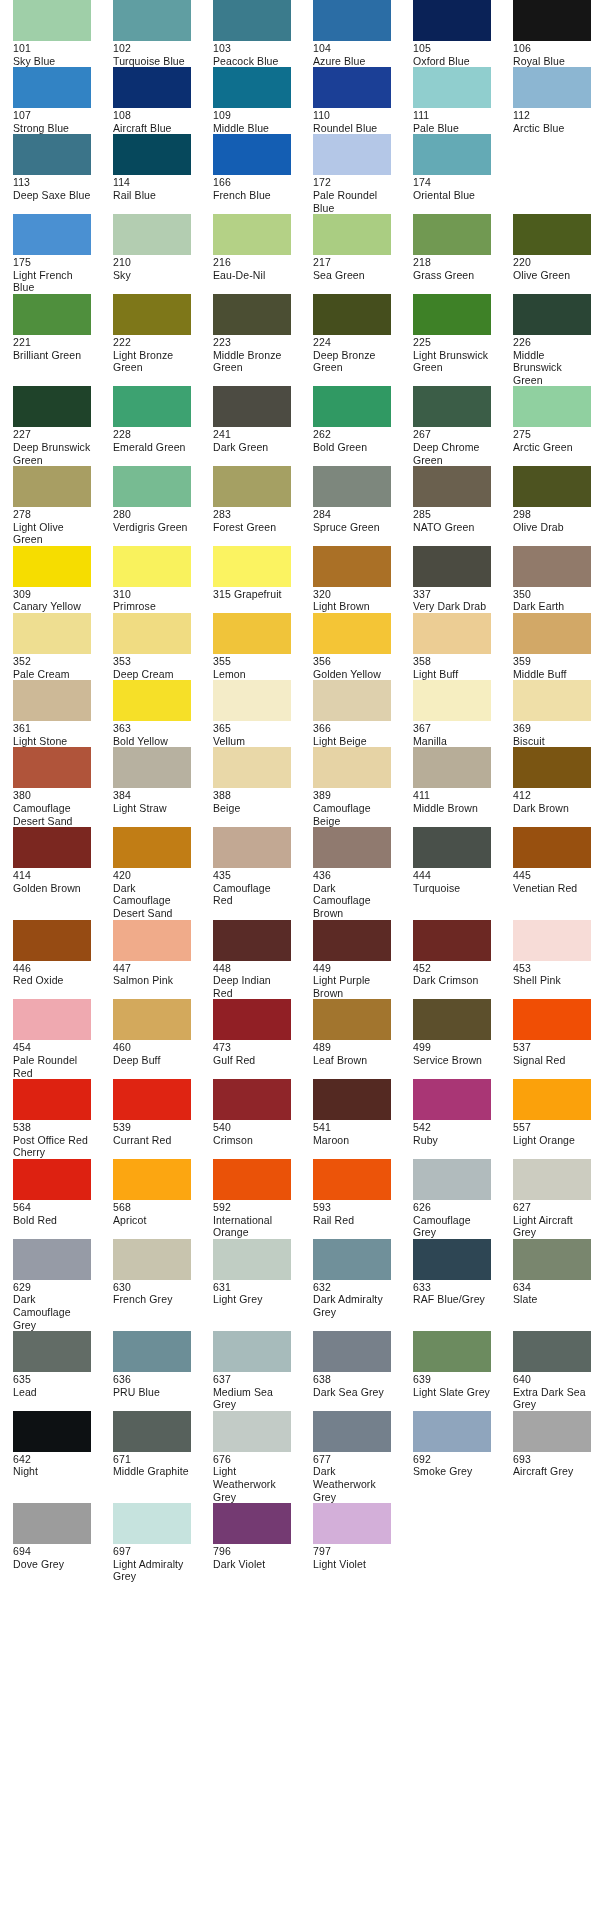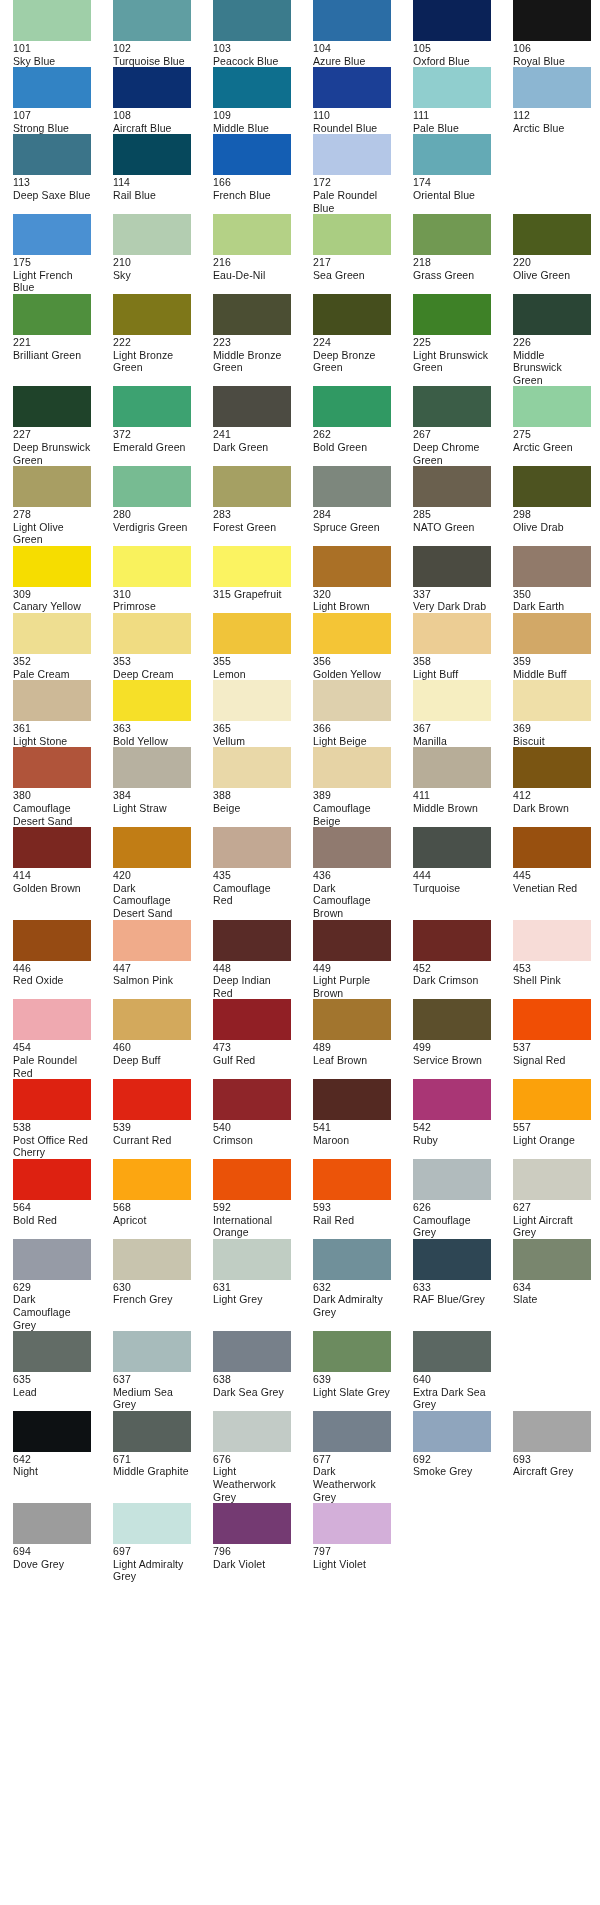--- a/index.html
+++ b/index.html
@@ -180,21 +180,21 @@
         <div class="caption split"><span class="num">226</span><span class="nm">Middle Brunswick Green</span></div>
       </div>
     </div>
     <div class="swatch-row">
       <div class="swatch-cell">
         <div class="chip" style="background: rgb(31, 67, 42);"></div>
         <div class="caption split"><span class="num">227</span><span class="nm">Deep Brunswick Green</span></div>
       </div>
       <div class="swatch-cell">
         <div class="chip" style="background: rgb(61, 162, 113);"></div>
-        <div class="caption split"><span class="num">372</span><span class="nm">Emerald Green</span></div>
+        <div class="caption split"><span class="num">228</span><span class="nm">Emerald Green</span></div>
       </div>
       <div class="swatch-cell">
         <div class="chip" style="background: rgb(76, 75, 66);"></div>
         <div class="caption split"><span class="num">241</span><span class="nm">Dark Green</span></div>
       </div>
       <div class="swatch-cell">
         <div class="chip" style="background: rgb(48, 153, 99);"></div>
         <div class="caption split"><span class="num">262</span><span class="nm">Bold Green</span></div>
       </div>
       <div class="swatch-cell">
@@ -489,20 +489,24 @@
       </div>
       <div class="swatch-cell">
         <div class="chip" style="background: rgb(121, 134, 110);"></div>
         <div class="caption split"><span class="num">634</span><span class="nm">Slate</span></div>
       </div>
     </div>
     <div class="swatch-row">
       <div class="swatch-cell">
         <div class="chip" style="background: rgb(98, 108, 102);"></div>
         <div class="caption split"><span class="num">635</span><span class="nm">Lead</span></div>
+      </div>
+      <div class="swatch-cell">
+        <div class="chip" style="background: rgb(108, 142, 151);"></div>
+        <div class="caption split"><span class="num">636</span><span class="nm">PRU Blue</span></div>
       </div>
       <div class="swatch-cell">
         <div class="chip" style="background: rgb(167, 187, 187);"></div>
         <div class="caption split"><span class="num">637</span><span class="nm">Medium Sea Grey</span></div>
       </div>
       <div class="swatch-cell">
         <div class="chip" style="background: rgb(119, 128, 138);"></div>
         <div class="caption split"><span class="num">638</span><span class="nm">Dark Sea Grey</span></div>
       </div>
       <div class="swatch-cell">

